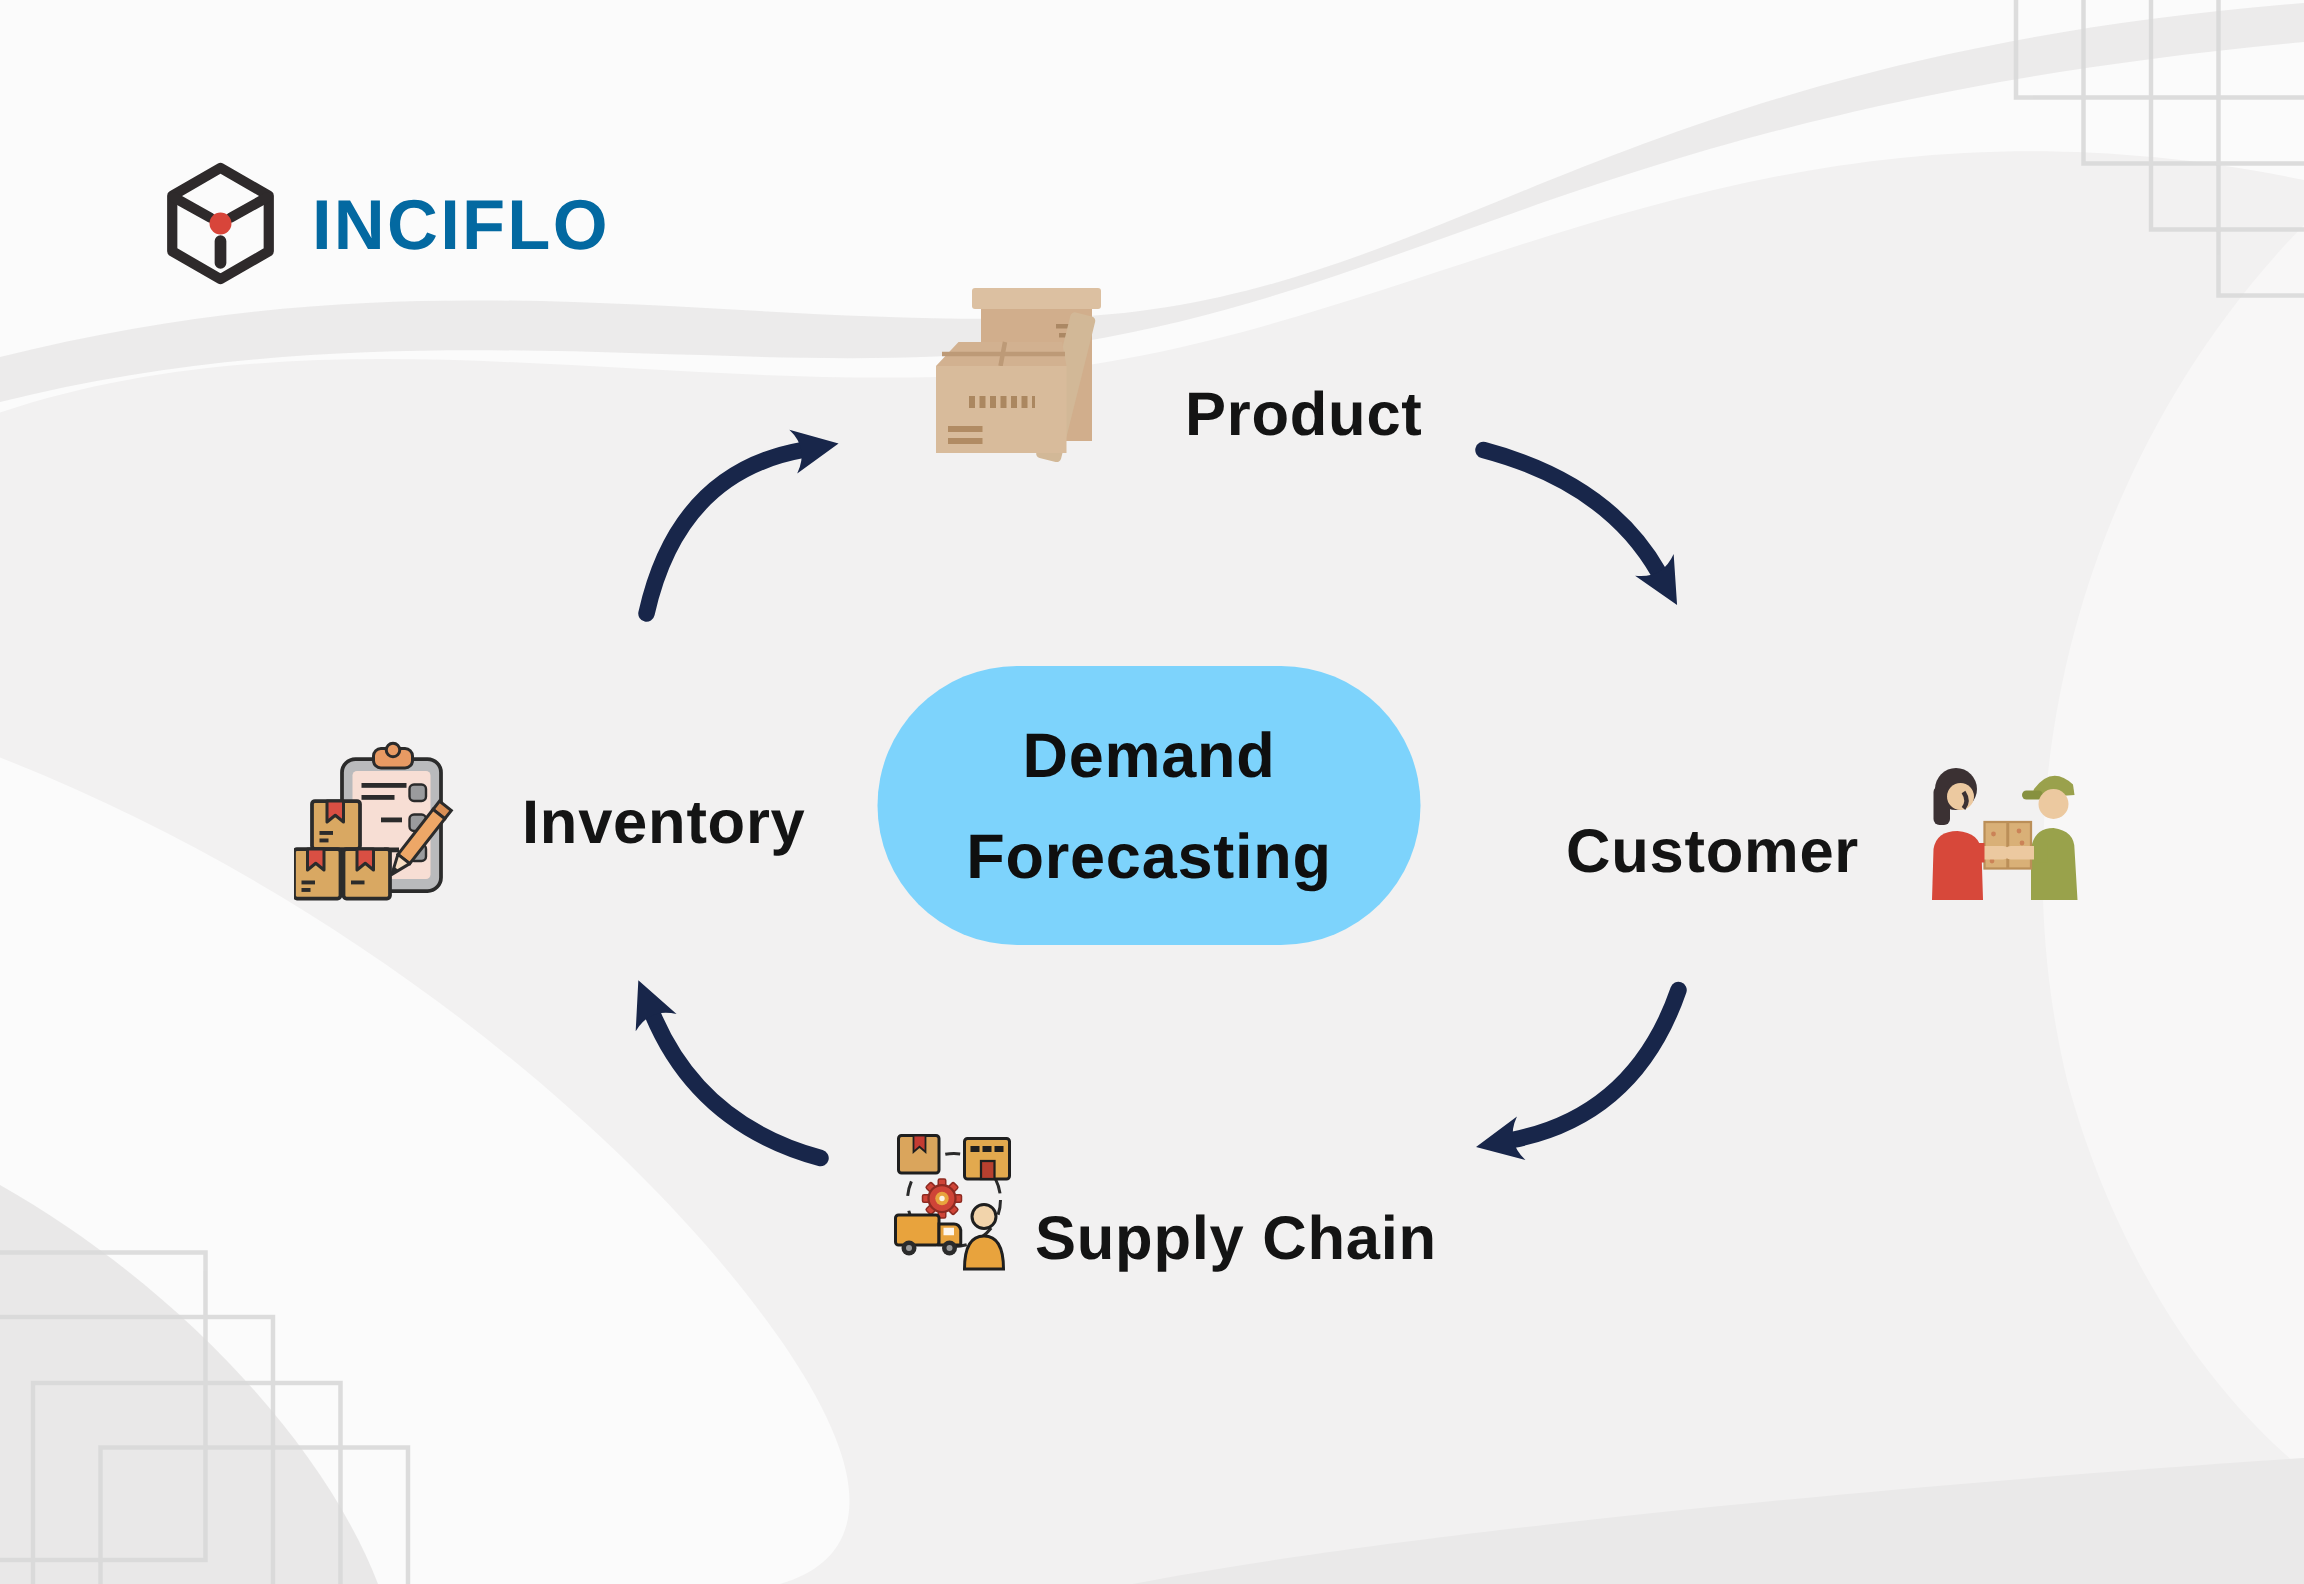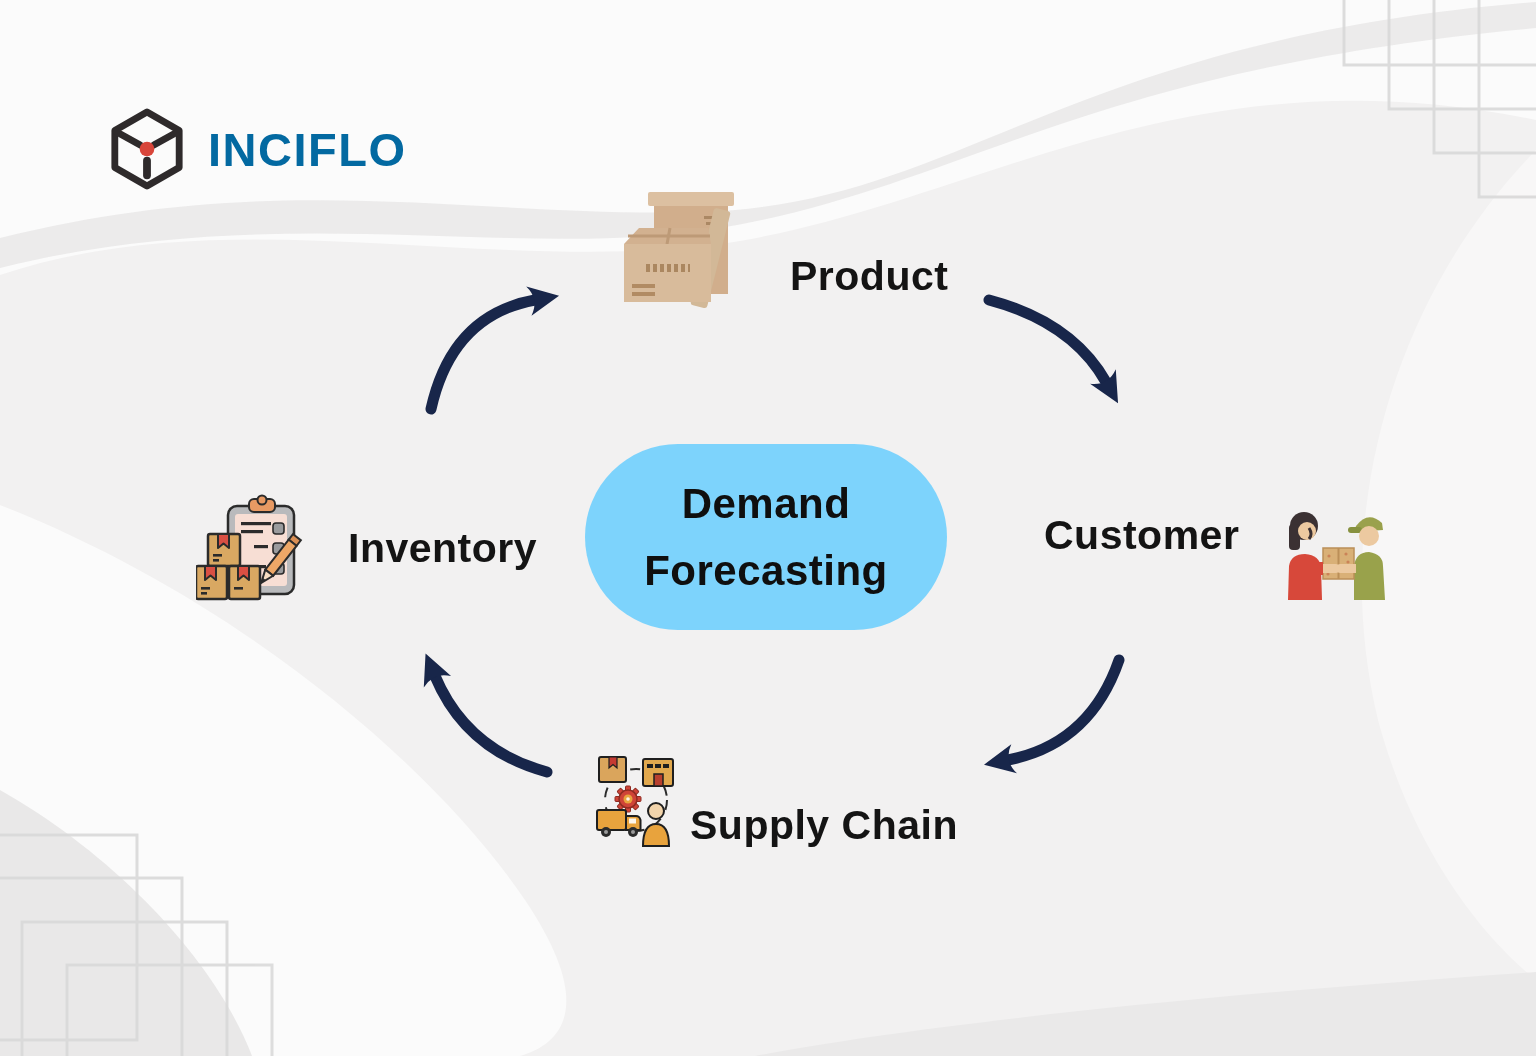--- a/index.html
+++ b/index.html
@@ -10,21 +10,21 @@
   .logo{position:absolute;left:108px;top:103px;display:flex;align-items:center;gap:22px;}
   .logo-mark{width:78px;height:92px;}
   .logo-text{font-size:47px;font-weight:800;letter-spacing:1.5px;color:#0369a1;}
   
   .pill{position:absolute;left:585px;top:444px;width:362px;height:186px;border-radius:93px;
         background:#7dd3fc;display:flex;flex-direction:column;align-items:center;justify-content:center;}
   .pill div{font-size:42px;font-weight:800;color:#0f0f0f;line-height:1.6;letter-spacing:0.5px;}
   
   .node-label{position:absolute;font-size:41px;font-weight:800;color:#141414;letter-spacing:0.5px;white-space:nowrap;}
   .label-product{left:790px;top:233px;margin-top:20px;}
-  .label-customer{left:1044px;top:512px;text-align:center;}
+  .label-customer{left:1044px;top:544px;text-align:center;}
   .label-inventory{left:328px;top:525px;margin-left:20px;}
   .label-supply{left:690px;top:802px;}
   
   .node-icon{position:absolute;}
   .icon-product{left:616px;top:186px;width:132px;height:126px;}
   .icon-customer{left:1276px;top:506px;width:120px;height:94px;}
   .icon-inventory{left:196px;top:492px;width:110px;height:114px;}
   .icon-supply{left:593px;top:752px;width:86px;height:98px;}
   .arrows{position:absolute;inset:0;pointer-events:none;}
 </style>

